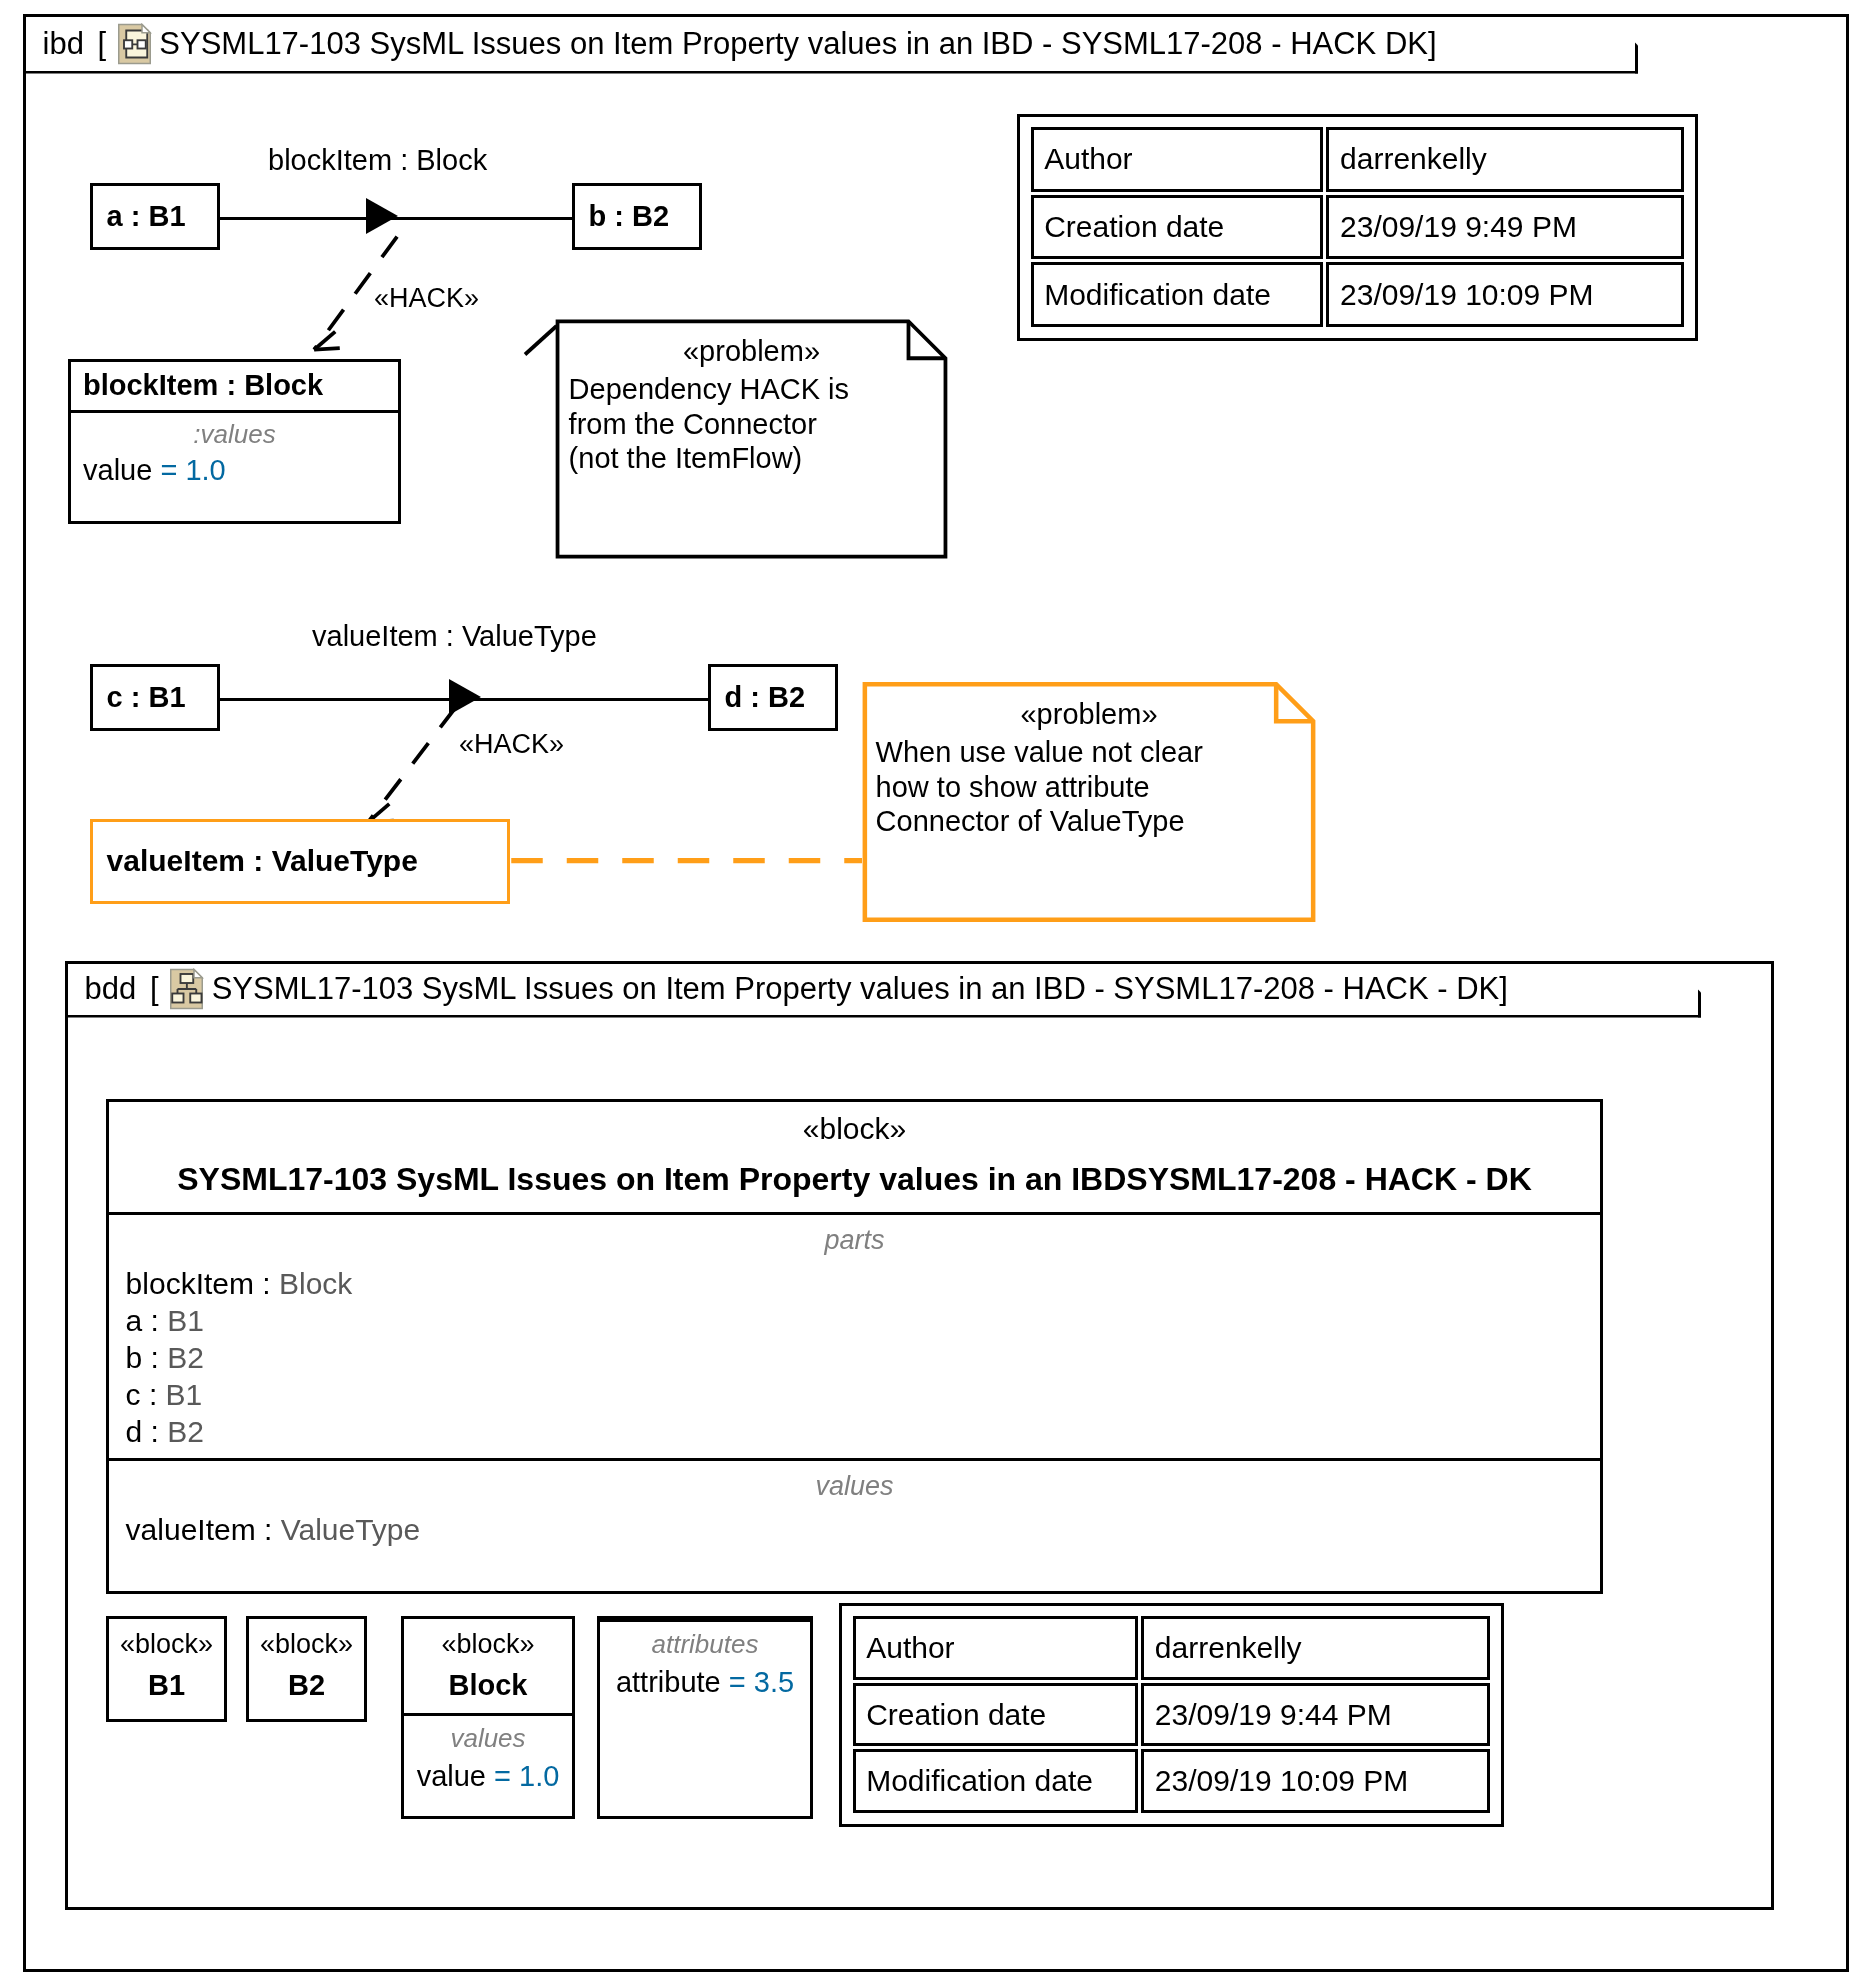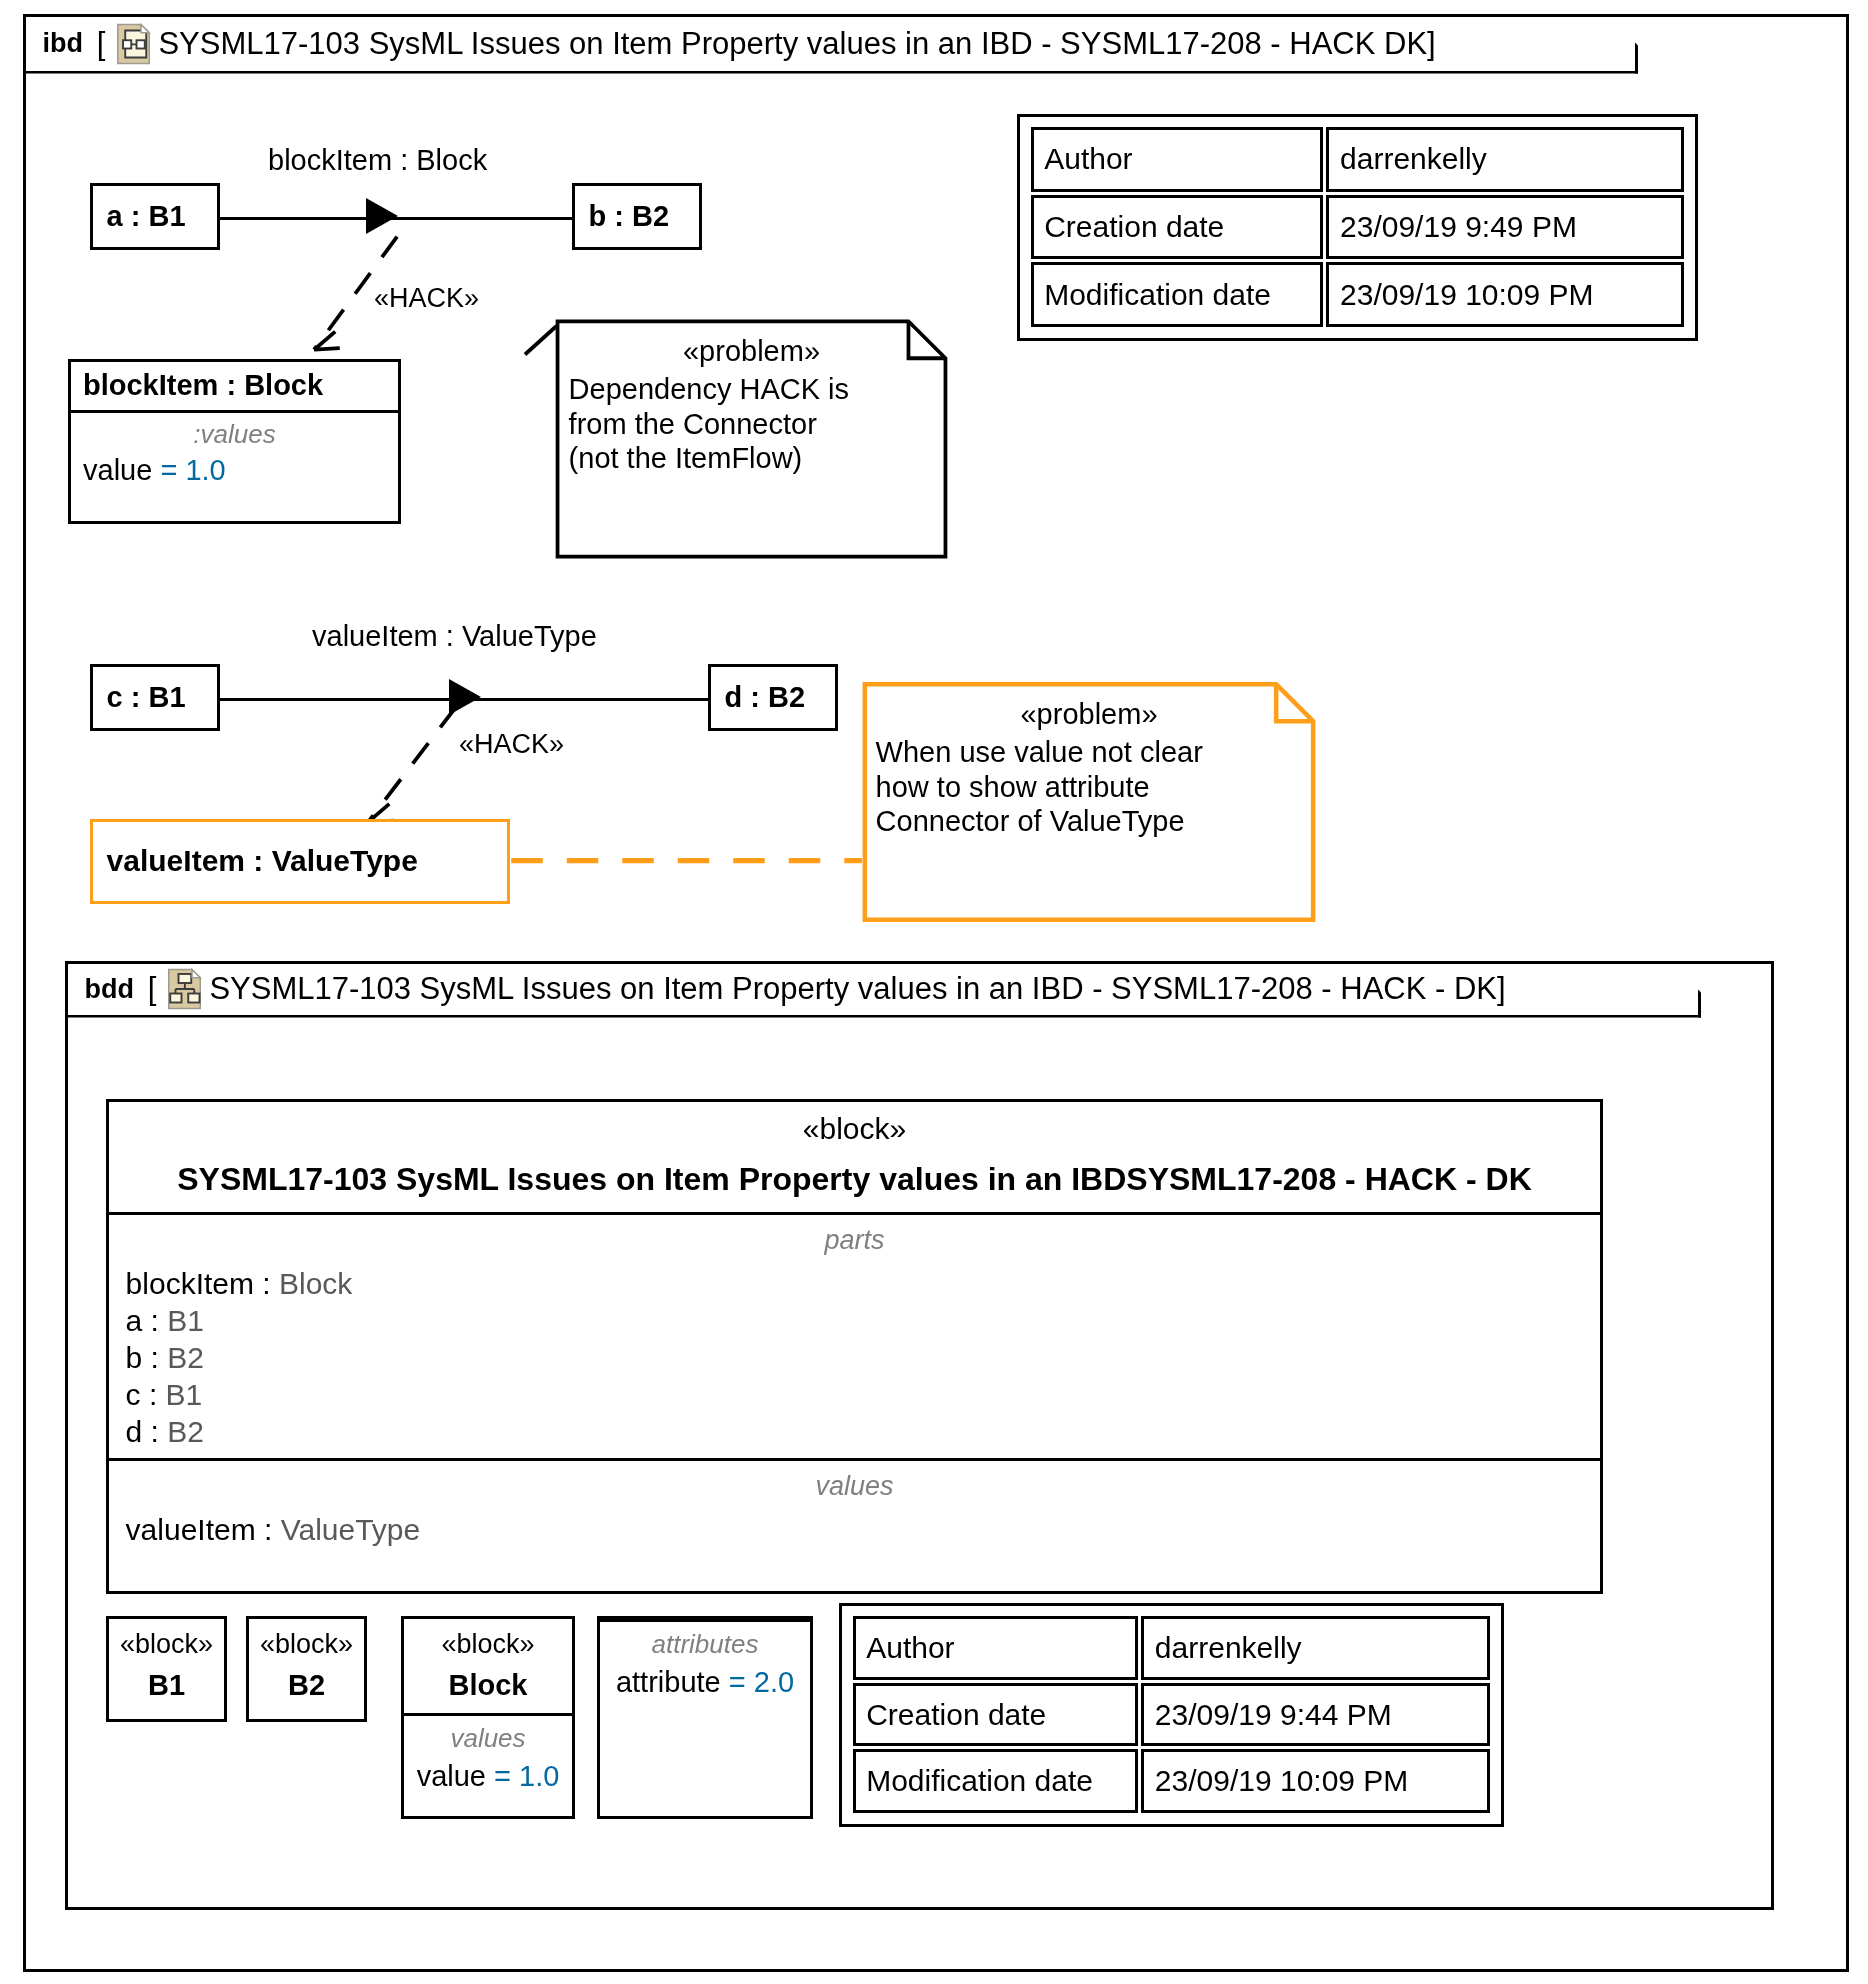--- a/index.html
+++ b/index.html
@@ -38,22 +38,22 @@
     box-sizing: border-box;
     background: #fff;
     display: flex;
     align-items: center;
     padding: 0 0 0 16.6px;
     white-space: nowrap;
     
     clip-path: polygon(0 0, calc(100% - 29px) 0, 100% 29px, 100% 100%, 0 100%);
   }
   .frame-tab .kind {
-    font-weight: bold;
-    font-size: 27px;
+    font-weight: normal;
+    font-size: 31px;
     letter-spacing: 0px;
   }
   .frame-tab .bracket {
     font-size: 31px;
     margin: 0 4.5px 0 13.6px;
   }
   .frame-tab .title {
     font-size: 31px;
     margin-left: 7.6px;
   }
@@ -459,21 +459,21 @@
           <div class="sb-item">
             <span>value </span><span class="val-orange">= 1.0</span>
           </div>
         </div>
       </div>
 
       <div class="smallbox" style="left:529px; top:652px; width:216px; height:203px;">
         <div class="sb-compart">
           <div class="sb-compart-title">attributes</div>
           <div class="sb-item">
-            <span>attribute </span><span class="val-orange">= 2.0</span>
+            <span>attribute </span><span class="val-orange">= 3.5</span>
           </div>
         </div>
       </div>
 
       <div class="infotable" style="left:771px; top:639px; width:665px; height:224px;">
         <table>
           <tbody>
               <tr>
             <td style="width:45%;">Author</td>
             <td>darrenkelly</td>

